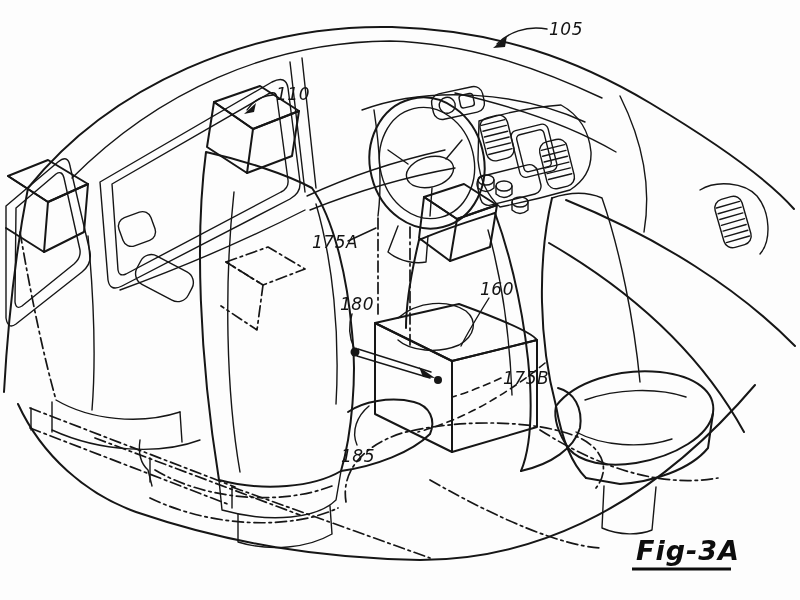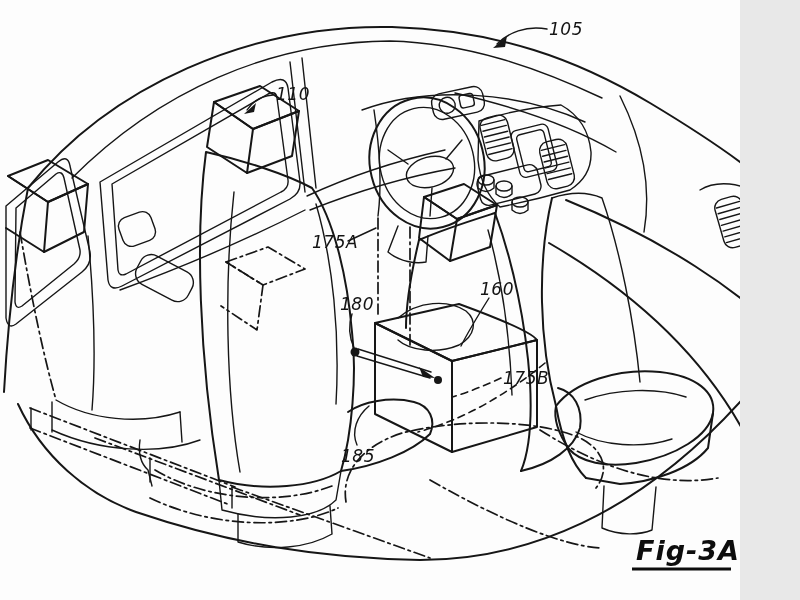--- a/index.html
+++ b/index.html
@@ -1,17 +1,17 @@
 <!DOCTYPE html>
 <html><head>
 <meta charset="utf-8">
 <style>
   html,body{margin:0;padding:0;background:#e8e8e8;}
   .canvas{
-    position:relative;width:740px;height:600px;background:#fdfdfd;
+    position:relative;width:800px;height:600px;background:#fdfdfd;
     font-family:"DejaVu Sans","Liberation Sans",sans-serif;overflow:hidden;
   }
   svg{position:absolute;left:0;top:0;}
   .ln  path,.ln line,.ln rect,.ln ellipse,.ln circle{
     fill:none;stroke:#161616;stroke-width:2;stroke-linecap:round;stroke-linejoin:round;}
   .thin path,.thin line,.thin rect,.thin ellipse,.thin circle,
   path.thin,line.thin,rect.thin,ellipse.thin,circle.thin{stroke-width:1.4;}
   path.dd,line.dd{stroke-dasharray:11 4 2.5 4;stroke-width:1.7;}
   path.dash{stroke-dasharray:7 5;stroke-width:1.6;}
   .fill{fill:#161616;stroke:none;}

